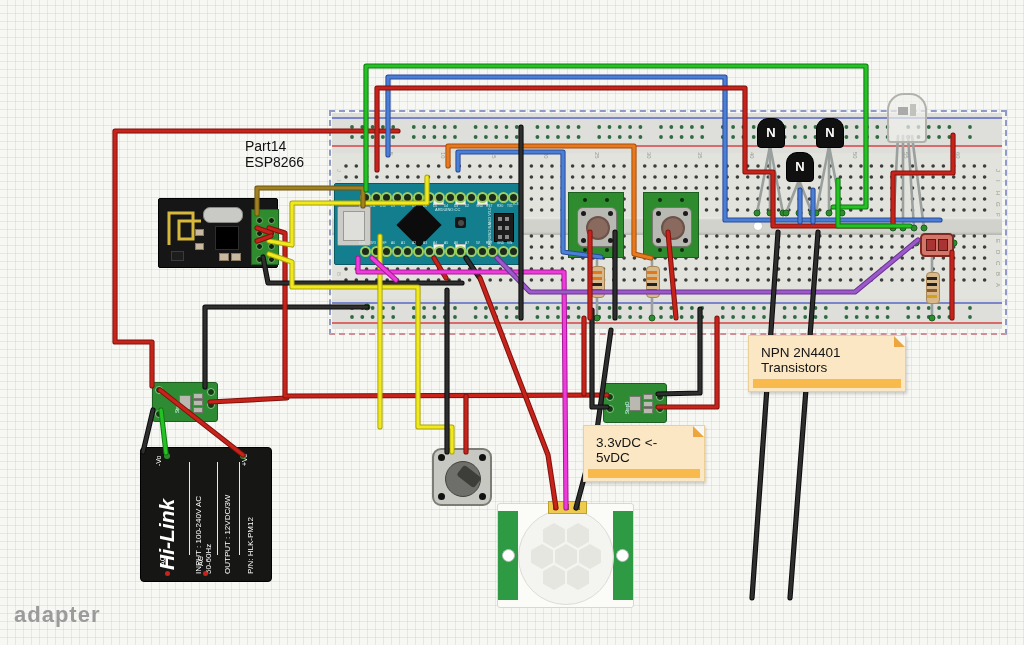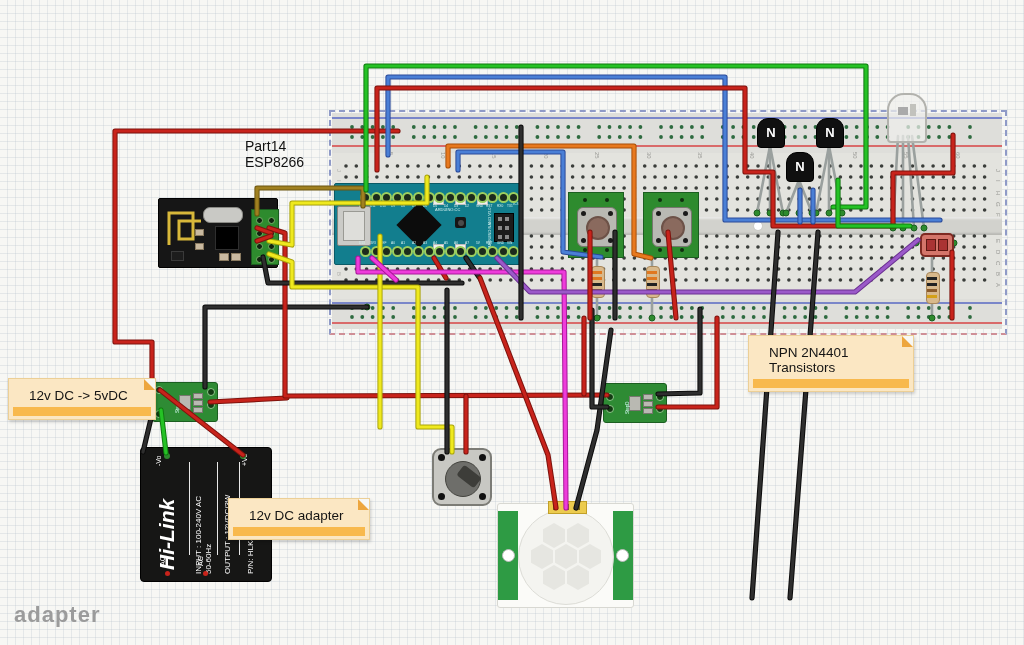--- a/index.html
+++ b/index.html
@@ -74,21 +74,21 @@
   
   #hilink{left:140px;top:447px;width:130px;height:133px;background:#161615;border:1px solid #000;border-radius:4px;color:#fff;}
   .hl-rot{position:absolute;transform:rotate(-90deg);transform-origin:left top;white-space:nowrap;color:#fff;}
   .hl-div{position:absolute;top:14px;bottom:26px;width:1px;background:#e8e8e8;}
   .hl-pin{position:absolute;width:6px;height:6px;border-radius:50%;}
   
   .stepdown{background:#2e8b34;border:1px solid #1b5e20;border-radius:3px;}
   .sd-pin{position:absolute;width:6px;height:6px;border-radius:50%;background:#123a12;border:1px solid #8ec88a;}
   .sd-smd{position:absolute;background:#b9b9b2;border:1px solid #77776f;}
   
-  .note{position:absolute;background:#fbe7c3;border:1px solid #eccf96;z-index:6;font-size:13.5px;color:#141414;padding:9px 12px 16px 20px;box-shadow:1px 2px 3px rgba(0,0,0,.18);}
+  .note{position:absolute;background:#fbe7c3;border:1px solid #eccf96;z-index:6;font-size:13.5px;color:#141414;padding:9px 12px 16px 12px;box-shadow:1px 2px 3px rgba(0,0,0,.18);}
   .note::after{content:'';position:absolute;top:0;right:0;border-top:11px solid #f7f7f4;border-left:11px solid #eda63e;}
   .note::before{content:'';position:absolute;left:4px;right:4px;bottom:3px;height:9px;background:#f8b94d;}
   #part-label{left:245px;top:138px;font-size:14px;color:#111;line-height:1.15;z-index:6;}
   #watermark{left:14px;top:602px;font-size:22px;font-weight:bold;color:#9b9b9b;letter-spacing:1px;z-index:6;}
 </style>
 </head>
 <body>
 
 <div id="canvas">
 
@@ -1335,22 +1335,21 @@
       <polyline points="813,190 813,222" fill="none" stroke="#2a4a99" stroke-width="5.2" stroke-linecap="round" stroke-linejoin="round"></polyline>
       <polyline points="813,190 813,222" fill="none" stroke="#4a7fd6" stroke-width="3.2" stroke-linecap="round" stroke-linejoin="round"></polyline>
       <polyline points="952,252 952,318" fill="none" stroke="#7e130d" stroke-width="5.2" stroke-linecap="round" stroke-linejoin="round"></polyline>
       <polyline points="952,252 952,318" fill="none" stroke="#c8231b" stroke-width="3.2" stroke-linecap="round" stroke-linejoin="round"></polyline>
       <polyline points="257,228 271,233" fill="none" stroke="#7e130d" stroke-width="5.2" stroke-linecap="round" stroke-linejoin="round"></polyline>
       <polyline points="257,228 271,233" fill="none" stroke="#c8231b" stroke-width="3.2" stroke-linecap="round" stroke-linejoin="round"></polyline>
       <polyline points="257,241 271,236" fill="none" stroke="#7e130d" stroke-width="5.2" stroke-linecap="round" stroke-linejoin="round"></polyline>
       <polyline points="257,241 271,236" fill="none" stroke="#c8231b" stroke-width="3.2" stroke-linecap="round" stroke-linejoin="round"></polyline>
     </svg>
 
-  <div class="note" style="left:8px;top:378px;width:114px;"><span>12v DC -&gt; 5vDC</span></div>
-  <div class="note" style="left:228px;top:498px;width:108px;"><span>12v DC adapter</span></div>
+  <div class="note" style="left:583px;top:425px;width:96px;"><span>3.3vDC &lt;- 5vDC</span></div>
   <div class="note" style="left:748px;top:335px;width:132px;">
     <div>NPN 2N4401</div>
     <div>Transistors</div>
   </div>
 
   <div class="abs" id="part-label">
     <div>Part14</div>
     <div>ESP8266</div>
   </div>
 

